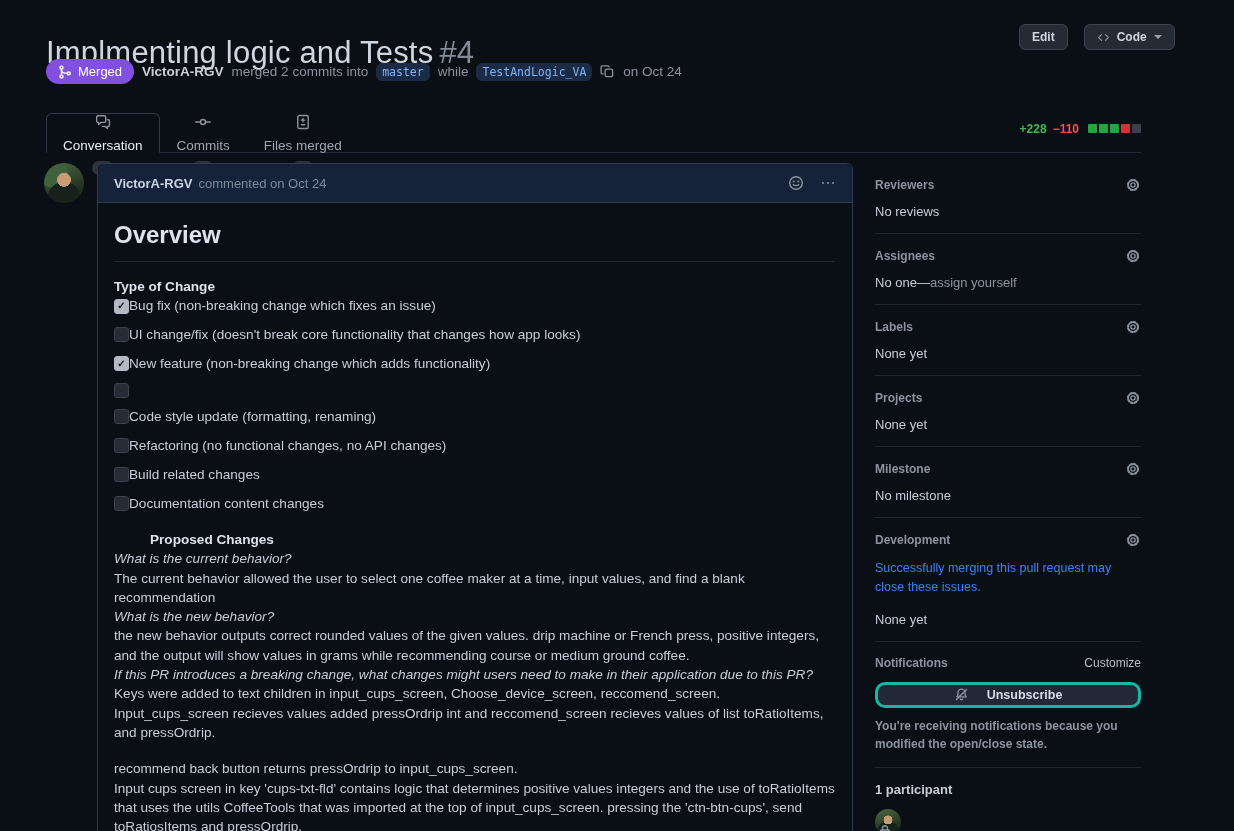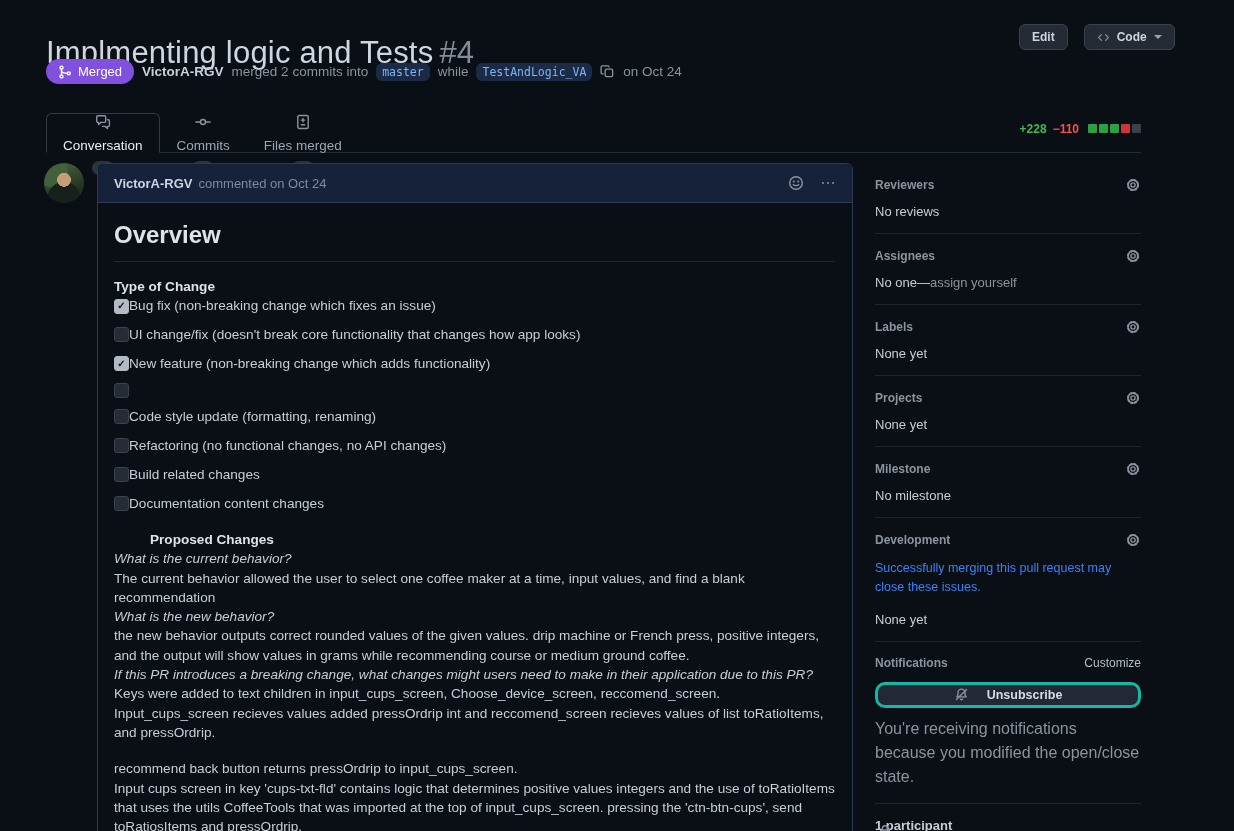--- a/index.html
+++ b/index.html
@@ -67,21 +67,21 @@
   
   .sidebar{position:absolute;left:875px;top:163px;width:266px;padding-top:14px;box-sizing:border-box;}
   .sect{border-bottom:1px solid #1e252e;padding-bottom:14px;margin-bottom:14px;}
   .sect:last-child{border-bottom:none;}
   .sect-hd{display:flex;align-items:center;justify-content:space-between;font-size:12px;font-weight:600;color:#8b949e;}
   .sect-val{margin-top:11px;font-size:13px;color:#c6ced8;}
   .muted-link{color:#8b949e;cursor:pointer;}
   .customize{font-weight:400;color:#b6bfc9;cursor:pointer;}
   .unsub{margin-top:12px;width:100%;height:26px;display:flex;align-items:center;justify-content:center;gap:18px;
        background:#222835;border:3px solid #14b8a6;border-radius:10px;color:#d5dce5;font-size:12.5px;font-weight:700;cursor:pointer;box-sizing:border-box;}
-  .note{margin-top:9px;font-size:16px;line-height:1.5;color:#8b949e;}
+  .note{margin-top:9px;font-size:12px;line-height:1.5;color:#8b949e;font-weight:bold;}
   .dev-note{margin-top:11px;font-size:12.5px;line-height:1.5;color:#3b82f6;}
   .part-label{font-size:13px;font-weight:600;color:#c6ced8;}
   .lock-partial{position:absolute;left:877px;top:823px;}
   .ico{stroke:#8b949e;fill:none;stroke-width:1.4;stroke-linecap:round;stroke-linejoin:round;}
   .ico-w{stroke:#fff;fill:none;stroke-width:1.6;stroke-linecap:round;}
 </style>
 </head>
 <body>
 
 <div class="page">

